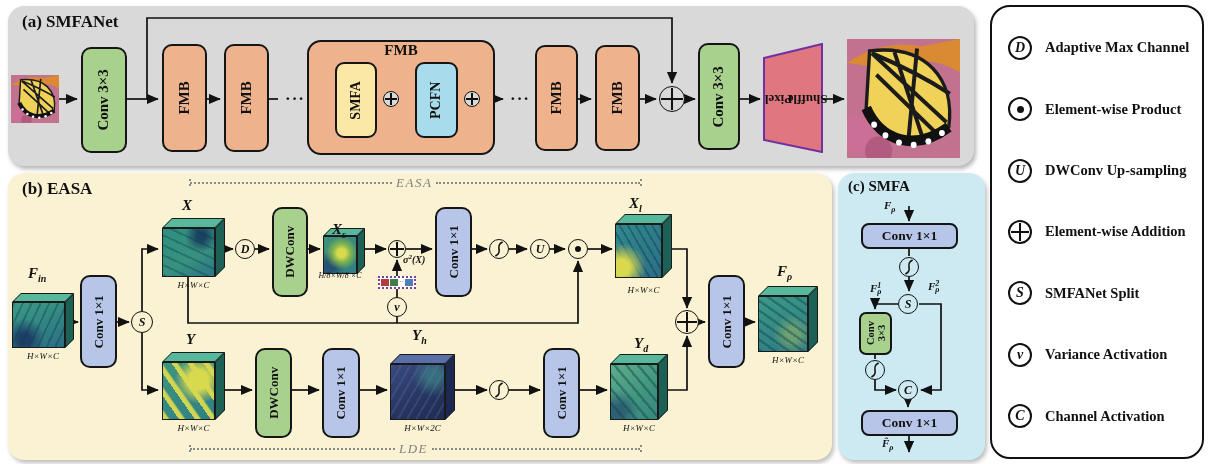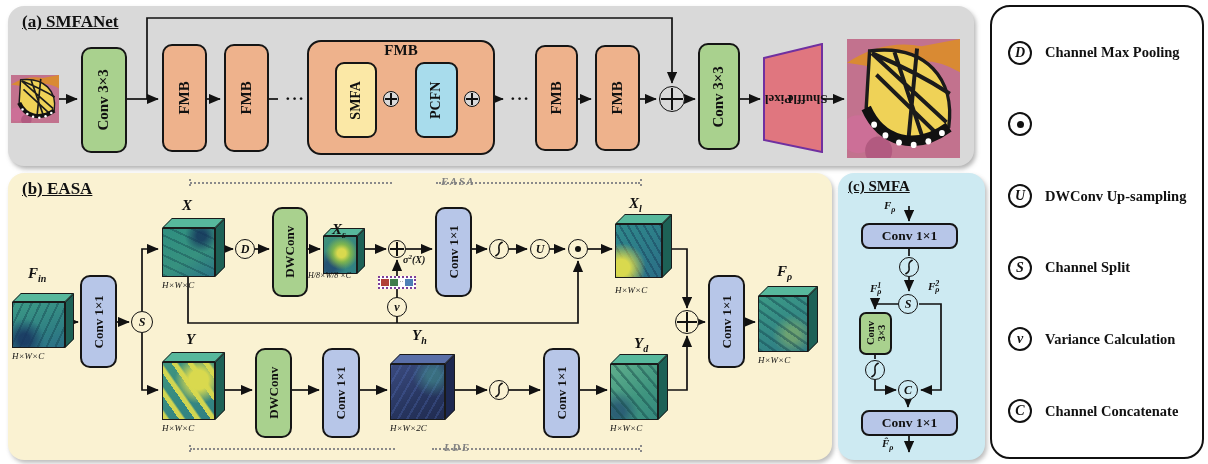--- a/index.html
+++ b/index.html
@@ -4,21 +4,21 @@
 <style>
   html,body{margin:0;padding:0;background:#fff;}
   #fig{position:relative;width:1208px;height:464px;background:#fff;overflow:hidden;
        font-family:"Liberation Serif","DejaVu Serif",serif;color:#111;}
   .panel{position:absolute;border-radius:16px;z-index:1;}
   #panel-a{left:8px;top:6px;width:966px;height:160px;background:var(--c-panel_a_bg);box-shadow:2px 3px 4px rgba(110,110,110,.5);}
   #panel-b{left:8px;top:173px;width:824px;height:287px;background:var(--c-panel_b_bg);box-shadow:2px 3px 4px rgba(110,110,110,.45);}
   #panel-c{left:838px;top:173px;width:147px;height:287px;background:var(--c-panel_c_bg);box-shadow:2px 3px 4px rgba(110,110,110,.45);}
   #legend{left:990px;top:5px;width:214px;height:454px;background:#fff;border:2.5px solid #111;border-radius:20px;
           display:flex;flex-direction:column;justify-content:space-around;padding:10px 0 10px 16px;box-sizing:border-box;}
-  .ptitle{position:absolute;font-weight:bold;font-size:17px;z-index:20;text-decoration:underline;}
+  .ptitle{position:absolute;font-weight:bold;font-size:17px;z-index:20;}
   .block{position:absolute;border:2px solid #151515;display:flex;align-items:center;justify-content:center;
          font-weight:bold;z-index:10;box-sizing:border-box;}
   .rot{transform:rotate(-90deg);white-space:nowrap;text-align:center;line-height:1.05;}
   .green{background:var(--c-conv_green);border-radius:10px;font-size:15px;}
   .fmbox{background:var(--c-fmb_fill);border-radius:10px;font-size:15px;}
   .bigfmb{background:var(--c-fmb_fill);border-radius:14px;}
   .smfabox{background:var(--c-smfa_fill);border-radius:9px;font-size:14px;}
   .pcfnbox{background:var(--c-pcfn_fill);border-radius:9px;font-size:14px;}
   .lav{background:var(--c-conv_blue);border-radius:10px;font-size:13px;}
   .lavh{background:var(--c-conv_blue);border-radius:8px;font-size:13.5px;}
@@ -50,28 +50,28 @@
   .fx-yh{background:radial-gradient(circle at 80% 20%,rgba(70,160,150,.5) 0 10%,transparent 35%),repeating-linear-gradient(120deg,rgba(90,120,200,.25) 0 2px,transparent 2px 8px),linear-gradient(150deg,#3a4a7e,#27355f 60%,#202b50);}
   .fx-yd{background:repeating-linear-gradient(50deg,rgba(20,70,70,.45) 0 2px,transparent 3px 9px),radial-gradient(circle at 15% 85%,rgba(30,60,110,.6) 0 10%,transparent 35%),linear-gradient(140deg,#5fae8c,#3f957f 60%,#35897f);}
   .fx-fp{background:repeating-linear-gradient(35deg,rgba(16,60,72,.4) 0 2px,transparent 3px 8px),radial-gradient(circle at 70% 70%,rgba(217,217,78,.35) 0 12%,transparent 40%),linear-gradient(155deg,#3c9a86,#2d7a84);}
   .dark{--topc:#5a6fa8;--sidec:#1d2850;}
   
   .mlab{position:absolute;font-weight:bold;font-style:italic;font-size:15px;z-index:20;line-height:1;}
   .mlab sub{font-size:10px;} .mlab sup{font-size:10px;}
   .mlab.small{font-size:11px;} .mlab.small sub,.mlab.small sup{font-size:8px;}
   .ss{display:inline-flex;flex-direction:column;vertical-align:middle;line-height:.8;}
   .ss sup,.ss sub{font-size:8px;font-style:italic;}
-  .dim{position:absolute;font-style:italic;font-size:9px;z-index:20;line-height:1;}
+  .dim{position:absolute;font-style:italic;font-size:9px;text-align:center;z-index:20;line-height:1;}
   .dim.tiny{font-size:8px;}
   .siglab{position:absolute;font-style:italic;font-weight:bold;font-size:10px;z-index:20;line-height:1;}
   .siglab sup{font-size:7px;}
   
   .dline{position:absolute;border-top:2px dotted #8a8a8a;z-index:6;}
   .tick{position:absolute;width:0;height:7px;border-left:2px dotted #8a8a8a;z-index:6;}
-  .blab{position:absolute;color:#808080;font-style:italic;font-weight:bold;font-size:11px;letter-spacing:1.5px;z-index:6;margin-left:45px;}
+  .blab{position:absolute;color:#808080;font-style:italic;font-weight:normal;font-size:13px;letter-spacing:1.5px;z-index:6;}
   
   .stripe{position:absolute;border:2px dotted #7d3f98;background:#fdfdfd;display:flex;align-items:center;gap:1px;
           padding:1px;z-index:13;box-sizing:border-box;}
   .sq{display:block;width:9px;height:7px;}
   .sq-r{background:var(--c-stat_red);} .sq-g{background:var(--c-stat_green);} .sq-b{background:var(--c-stat_blue);}
   .sdots{font-size:7px;line-height:1;color:#555;}
   
   .photo{position:absolute;z-index:10;overflow:hidden;}
   .photo svg{display:block;width:100%;height:100%;}
   
@@ -419,46 +419,51 @@
   <div class="block lavh" style="left:861px;top:410px;width:97px;height:26px">
       <span>Conv 1×1</span>
     </div>
   <div class="mlab small" style="left:882px;top:438px"><i>F̂</i><sub>ρ</sub></div>
 
   <div class="panel" id="legend">
     <div class="litem">
       <span class="licon">
           <i>D</i>
         </span>
-      <span class="ltext">Channel Max Pooling</span>
+      <span class="ltext">Adaptive Max Channel</span>
       </div>
     <div class="litem">
       <span class="licon">
           <span style="width:7px;height:7px;border-radius:50%;background:#111"></span>
         </span>
+      <span class="ltext">Element-wise Product</span>
       </div>
     <div class="litem">
       <span class="licon">
           <i>U</i>
         </span>
       <span class="ltext">DWConv Up-sampling</span>
       </div>
     <div class="litem">
+      <span class="licon plus" style="position:relative"></span>
+      <span class="ltext">Element-wise Addition</span>
+      </div>
+    <div class="litem">
       <span class="licon">
           <i>S</i>
         </span>
-      <span class="ltext">Channel Split</span>
+      <span class="ltext">SMFANet Split</span>
       </div>
     <div class="litem">
       <span class="licon">
           <i>v</i>
         </span>
-      <span class="ltext">Variance Calculation</span>
+      <span class="ltext">Variance Activation</span>
       </div>
     <div class="litem">
       <span class="licon">
           <i>C</i>
         </span>
-      <span class="ltext">Channel Concatenate</span>
+      <span class="ltext">Channel Activation</span>
       </div>
   </div>
 
 </div>
 
 </body></html>

